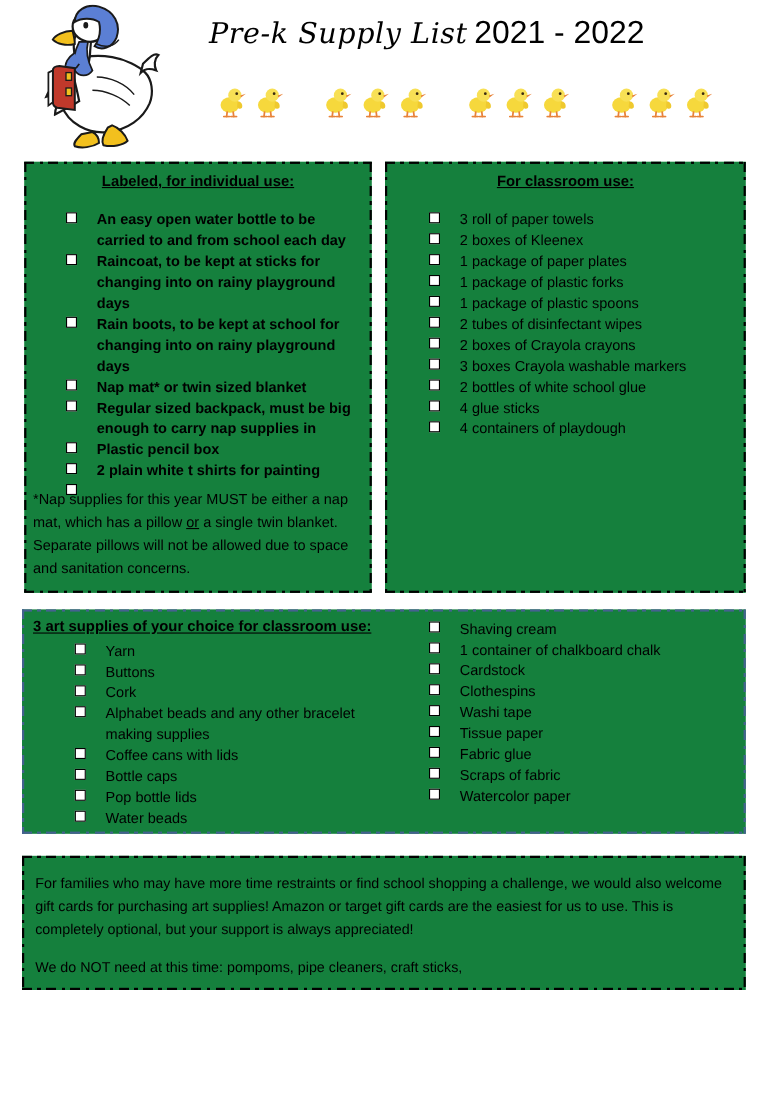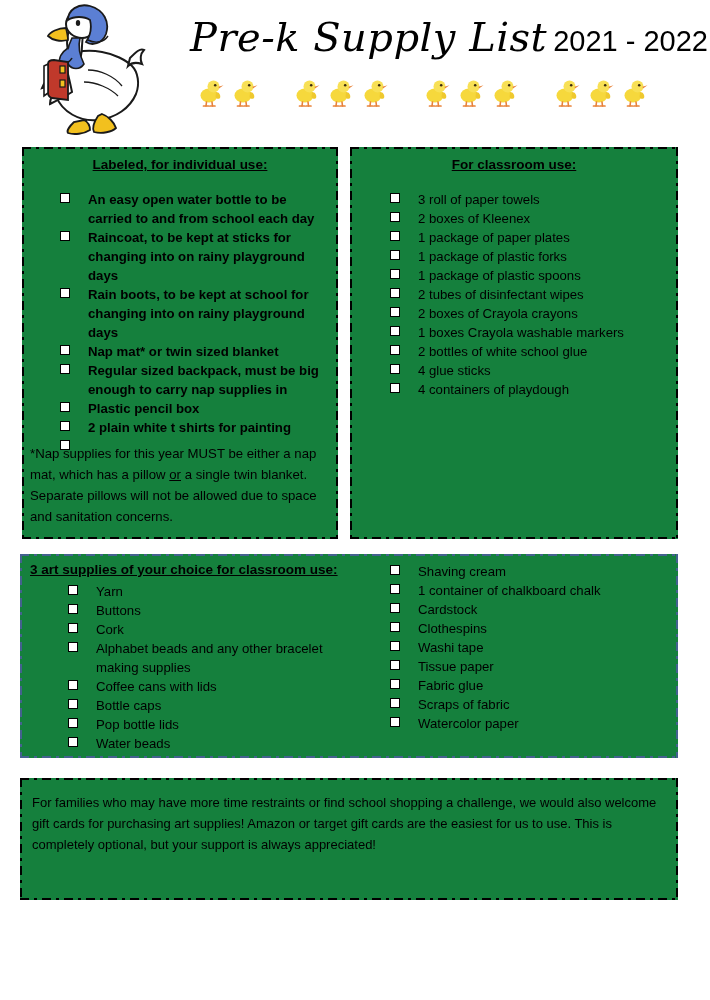--- a/index.html
+++ b/index.html
@@ -28,21 +28,21 @@
 
   .title-row {
     position: absolute;
     left: 190px; top: 14px;
     width: 460px; height: 46px;
     white-space: nowrap;
   }
   .title-script {
     font-family: "DejaVu Serif", serif;
     font-style: italic;
-    font-size: 40px;
+    font-size: 26px;
     font-weight: 400;
     letter-spacing: 0.5px;
     vertical-align: baseline;
   }
   .title-years {
     font-family: "Liberation Sans", sans-serif;
     font-size: 29px;
     font-weight: 400;
     margin-left: 6px;
     vertical-align: baseline;
@@ -369,21 +369,21 @@
     <div class="sec-heading" style="margin-top:10px;">For classroom use:</div>
 
     <ul class="cklist" id="list-classroom" style="margin-top:18px; padding-left:40px; padding-right:8px;">
         <li><span class="cbox"></span><span>3 roll of paper towels</span></li>
         <li><span class="cbox"></span><span>2 boxes of Kleenex</span></li>
         <li><span class="cbox"></span><span>1 package of paper plates</span></li>
         <li><span class="cbox"></span><span>1 package of plastic forks</span></li>
         <li><span class="cbox"></span><span>1 package of plastic spoons</span></li>
         <li><span class="cbox"></span><span>2 tubes of disinfectant wipes</span></li>
         <li><span class="cbox"></span><span>2 boxes of Crayola crayons</span></li>
-        <li><span class="cbox"></span><span>1 boxes Crayola washable markers</span></li>
+        <li><span class="cbox"></span><span>3 boxes Crayola washable markers</span></li>
         <li><span class="cbox"></span><span>2 bottles of white school glue</span></li>
         <li><span class="cbox"></span><span>4 glue sticks</span></li>
         <li><span class="cbox"></span><span>4 containers of playdough</span></li>
       </ul>
   </div>
 </div>
 
 <div class="box blu" id="box-art">
   <div class="dd-top"></div>
   <div class="dd-bottom"></div>
@@ -419,14 +419,15 @@
 </div>
 
 <div class="box blk" id="box-families">
   <div class="dd-top"></div>
   <div class="dd-bottom"></div>
   <div class="dd-left"></div>
   <div class="dd-right"></div>
 
   <div class="box-inner" style="padding:14px 14px 0 12px;">
     <div class="para-text">For families who may have more time restraints or find school shopping a challenge, we would also welcome gift cards for purchasing art supplies! Amazon or target gift cards are the easiest for us to use. This is completely optional, but your support is always appreciated!</div>
+    <div class="para-text">We do NOT need at this time: pompoms, pipe cleaners, craft sticks,</div>
   </div>
 </div>
 
 </body></html>

